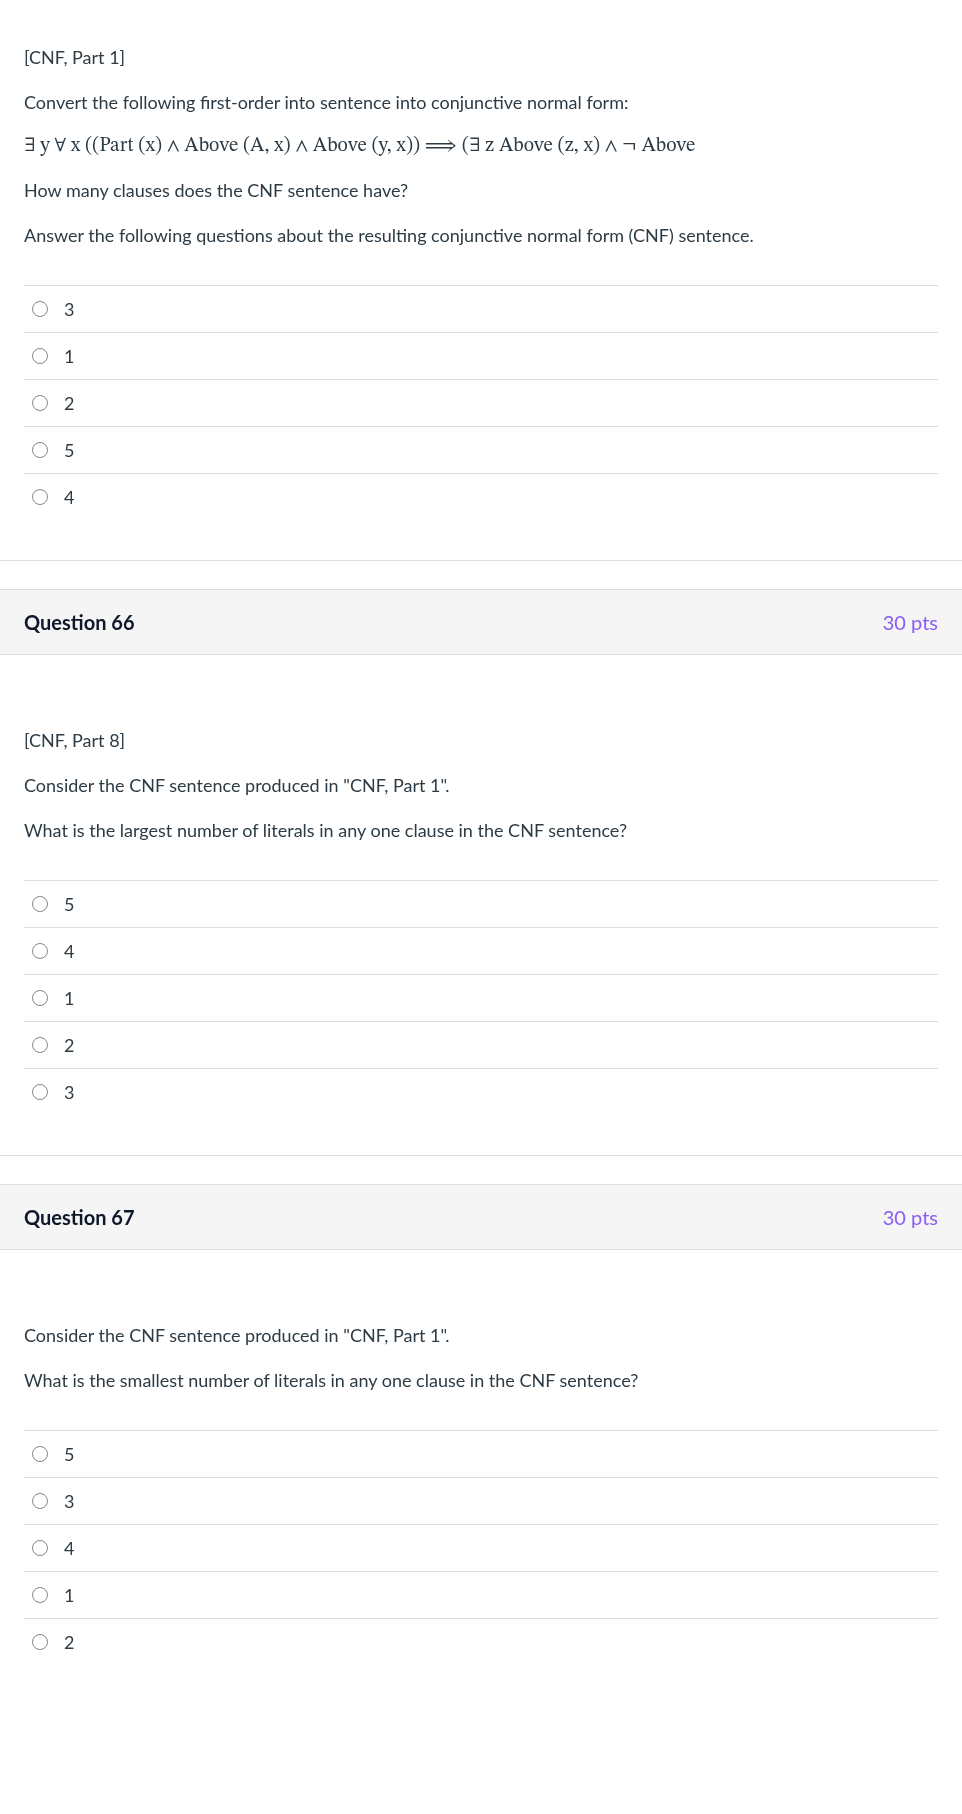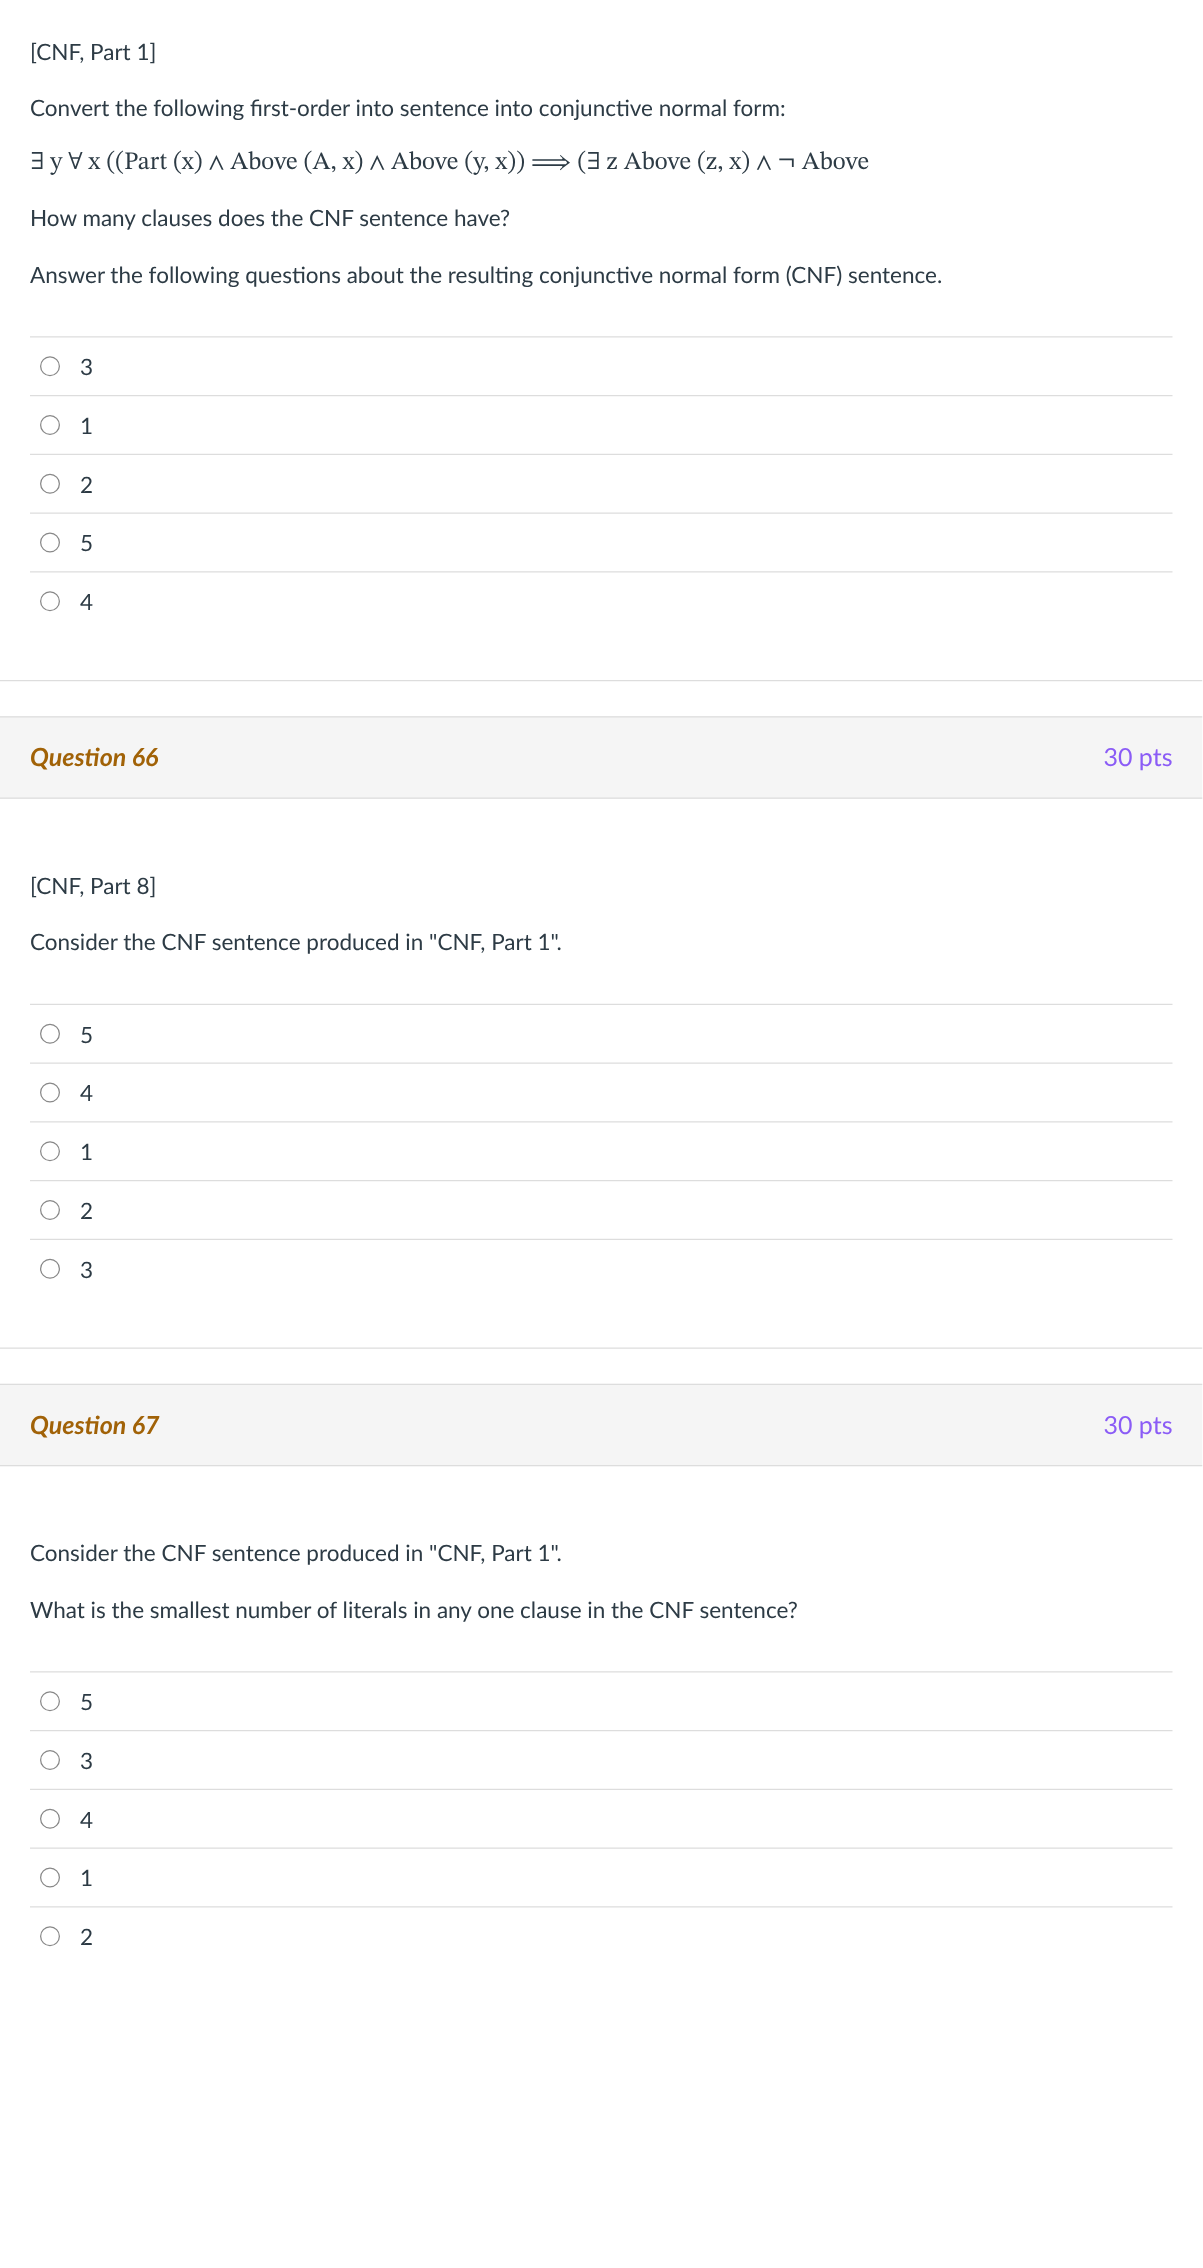--- a/index.html
+++ b/index.html
@@ -7,21 +7,21 @@
     font-family: "Lato", "Helvetica Neue", Helvetica, Arial, sans-serif;
     font-size: 16px;
     color: #2d3b45;
     background: #fff;
     width: 962px;
   }
   .question-block {
     border-bottom: 1px solid #ddd;
   }
   .question-body {
-    padding: 18px 24px 40px 24px;
+    padding: 34px 24px 40px 24px;
   }
   .question-body p {
     margin: 10px 0 18px 0;
     line-height: 1.5;
     font-size: 18px;
     color: #2d3b45;
   }
   .formula {
     font-family: "Cambria Math", "STIX Two Math", "Latin Modern Math", serif;
     font-size: 20px;
@@ -57,22 +57,21 @@
     border-bottom: 1px solid #ddd;
     padding: 20px 24px;
     display: flex;
     justify-content: space-between;
     align-items: center;
     margin-top: 28px;
   }
   .question-header .title {
     font-weight: 700;
     font-size: 20px;
-    color: #a16207;
-    font-style: italic;
+    color: #0f172a;
   }
   .question-header .pts {
     font-size: 20px;
     color: #8b5cf6;
   }
   .spacer { height: 28px; }
 </style>
 </head>
 <body>
 
@@ -111,20 +110,21 @@
 
 <div class="question-header">
   <span class="title">Question 66</span>
   <span class="pts">30 pts</span>
 </div>
 <div class="question-block">
   <div class="question-body">
     <div class="spacer"></div>
     <p>[CNF, Part 8]</p>
     <p>Consider the CNF sentence produced in "CNF, Part 1".</p>
+    <p>What is the largest number of literals in any one clause in the CNF sentence?</p>
 
     <div class="options">
       <label class="option">
         <span class="radio"></span>
         <span>5</span>
       </label>
       <label class="option">
         <span class="radio"></span>
         <span>4</span>
       </label>

